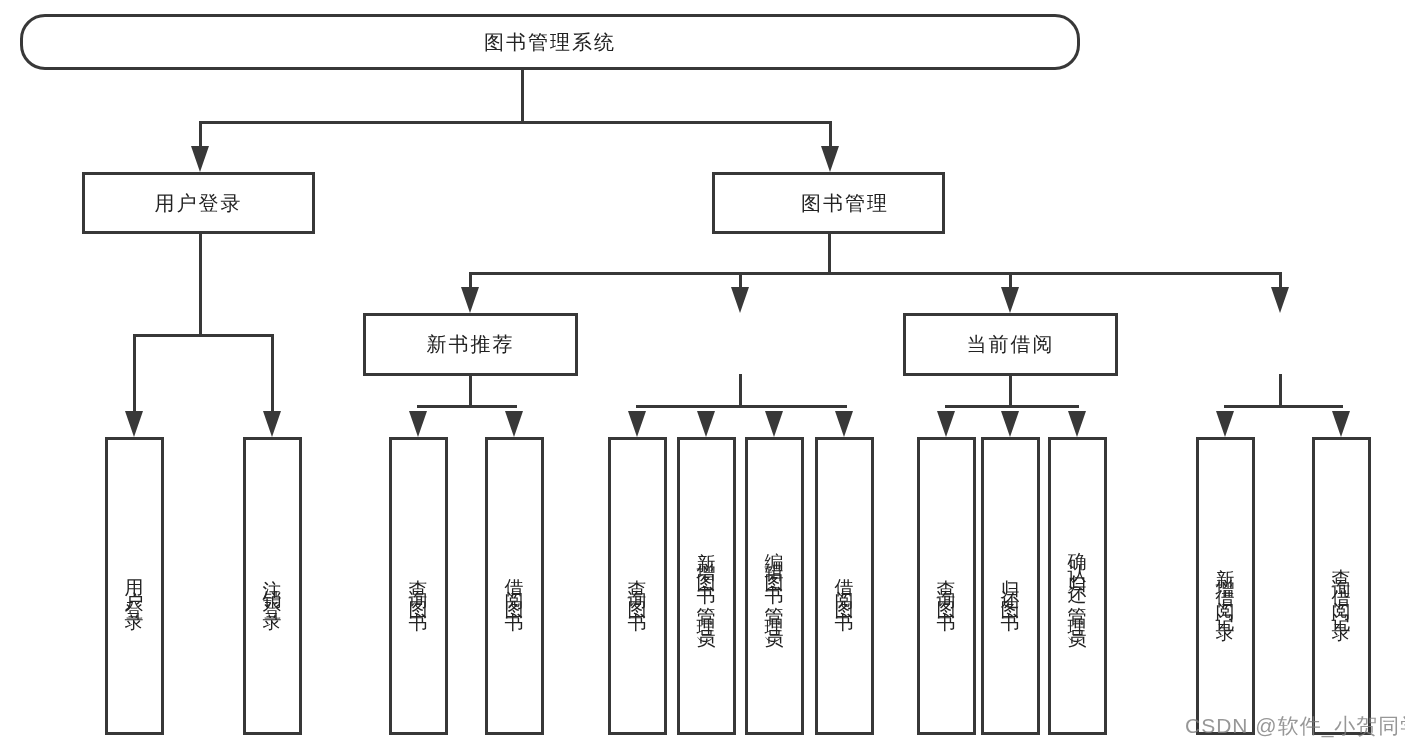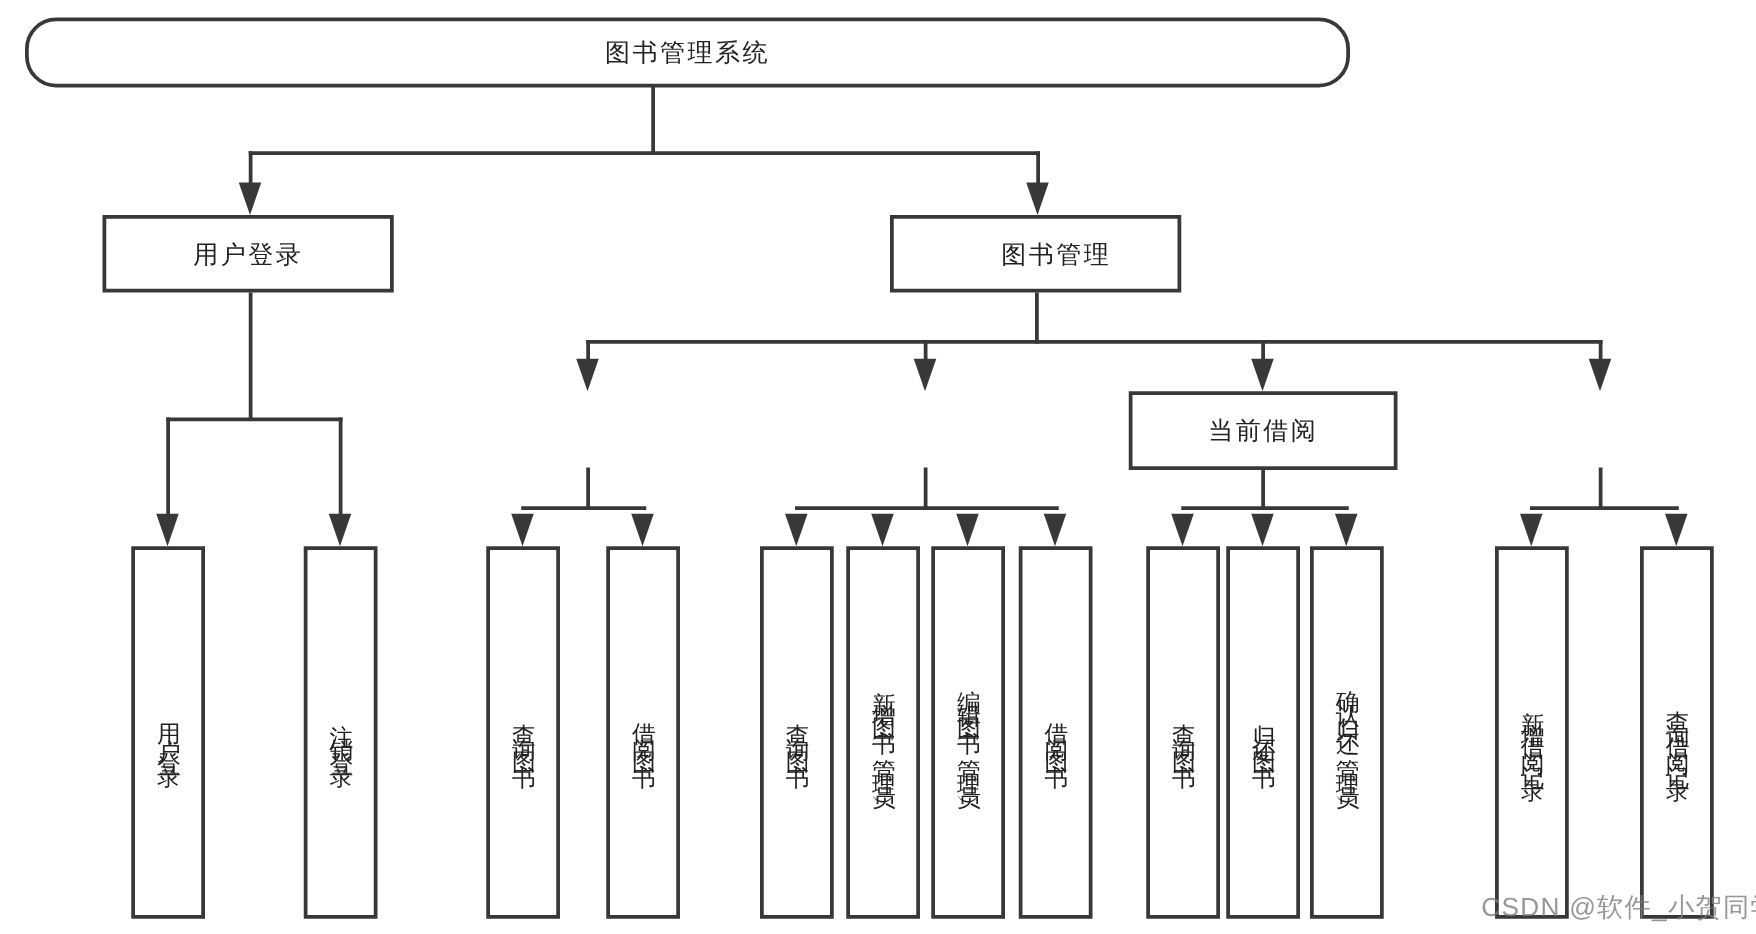--- a/index.html
+++ b/index.html
@@ -68,20 +68,23 @@
   <div class="hline" style="left:469px;top:272px;width:813px;"></div>
   <div class="vline" style="left:469px;top:272px;height:18px;"></div>
   <div class="vline" style="left:739px;top:272px;height:18px;"></div>
   <div class="vline" style="left:1009px;top:272px;height:18px;"></div>
   <div class="vline" style="left:1279px;top:272px;height:18px;"></div>
   <div class="arrow" style="left:461px;top:287px;"></div>
   <div class="arrow" style="left:731px;top:287px;"></div>
   <div class="arrow" style="left:1001px;top:287px;"></div>
   <div class="arrow" style="left:1271px;top:287px;"></div>
 
+  <div class="node" style="left:363px;top:313px;width:215px;height:63px;">
+    <span>新书推荐</span>
+  </div>
   <div class="node" style="left:903px;top:313px;width:215px;height:63px;text-align:right;">
     <span>当前借阅</span>
   </div>
 
   <div class="vline" style="left:469px;top:374px;height:34px;"></div>
   <div class="hline" style="left:417px;top:405px;width:100px;"></div>
   <div class="arrow" style="left:409px;top:411px;"></div>
   <div class="arrow" style="left:505px;top:411px;"></div>
 
   <div class="vline" style="left:739px;top:374px;height:34px;"></div>

